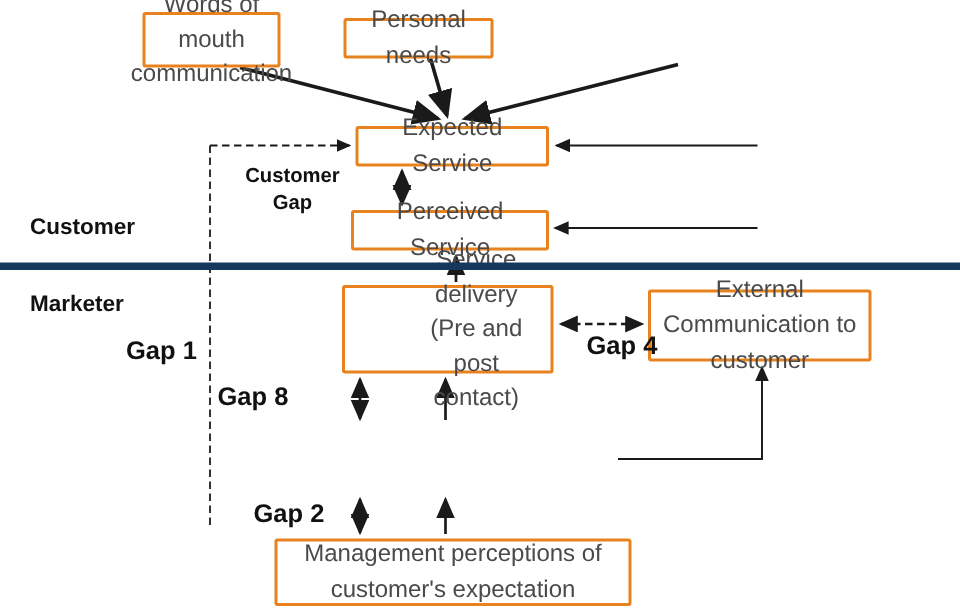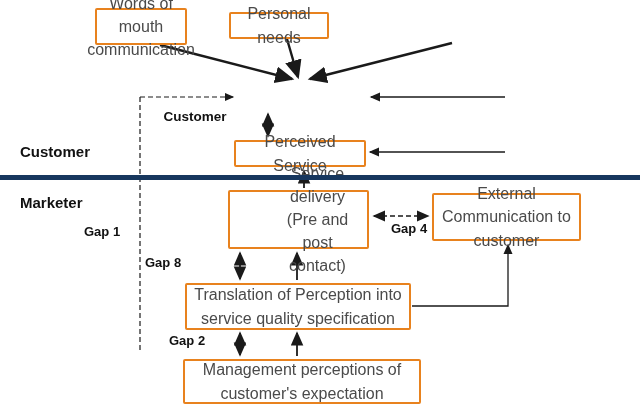--- a/index.html
+++ b/index.html
@@ -23,21 +23,21 @@
     border:2px solid var(--box-border);
     border-radius:2px;
     display:flex;align-items:center;justify-content:center;
     text-align:center;
     font-size:16px;line-height:1.45;color:#4a4a4a;
     padding:2px 6px;box-sizing:border-box;
   }
   .lbl{
     position:absolute;z-index:2;
     font-weight:bold;color:#111;
-    font-size:13px;white-space:nowrap;
+    font-size:17px;white-space:nowrap;
   }
   .lbl-big{font-size:15px;}
   .customer-gap{
     position:absolute;z-index:2;
     left:152px;top:108px;width:86px;
     font-weight:bold;color:#111;font-size:13.5px;
     text-align:center;line-height:1.35;
   }
   .divider{
     position:absolute;z-index:2;
@@ -80,39 +80,40 @@
 
     <path class="ln" d="M140,97 L140,350" stroke-width="1.2" stroke-dasharray="5,3"></path>
     <path class="ln" d="M140,97 L233,97" stroke-width="1.2" stroke-dasharray="5,3" marker-end="url(#ah)"></path>
   </svg>
 
   <div class="box" style="left:95px;top:8px;width:92px;height:37px;">Words of mouth communication</div>
 
   <div class="box" style="left:229px;top:12px;width:100px;height:27px;">Personal needs</div>
 
 
+  <div class="box" style="left:237px;top:84px;width:129px;height:27px;">Expected Service</div>
 
   <div class="box" style="left:234px;top:140px;width:132px;height:27px;">Perceived Service</div>
 
   <div class="box" style="left:228px;top:190px;width:141px;height:59px;padding-left:44px;">Service delivery (Pre and post contact)</div>
 
   <div class="box" style="left:432px;top:193px;width:149px;height:48px;">External Communication to customer</div>
 
-  <div class="box" style="left:185px;top:283px;width:226px;height:47px;">Translation of Perception into service quality specification</div>
 
   <div class="box" style="left:183px;top:359px;width:238px;height:45px;">Management perceptions of customer's expectation</div>
 
   <div class="divider"></div>
 
   <div class="lbl lbl-big" style="left:20px;top:143px;">Customer</div>
 
   <div class="lbl lbl-big" style="left:20px;top:194px;">Marketer</div>
 
   <div class="customer-gap">
     <div>Customer</div>
+    <div>Gap</div>
   </div>
 
   <div class="lbl" style="left:84px;top:224px;">Gap 1</div>
 
   <div class="lbl" style="left:145px;top:255px;">Gap 8</div>
 
   <div class="lbl" style="left:145px;top:333px;margin-left:24px;">Gap 2</div>
 
   <div class="lbl" style="left:377px;top:221px;margin-left:14px;">Gap 4</div>
 

